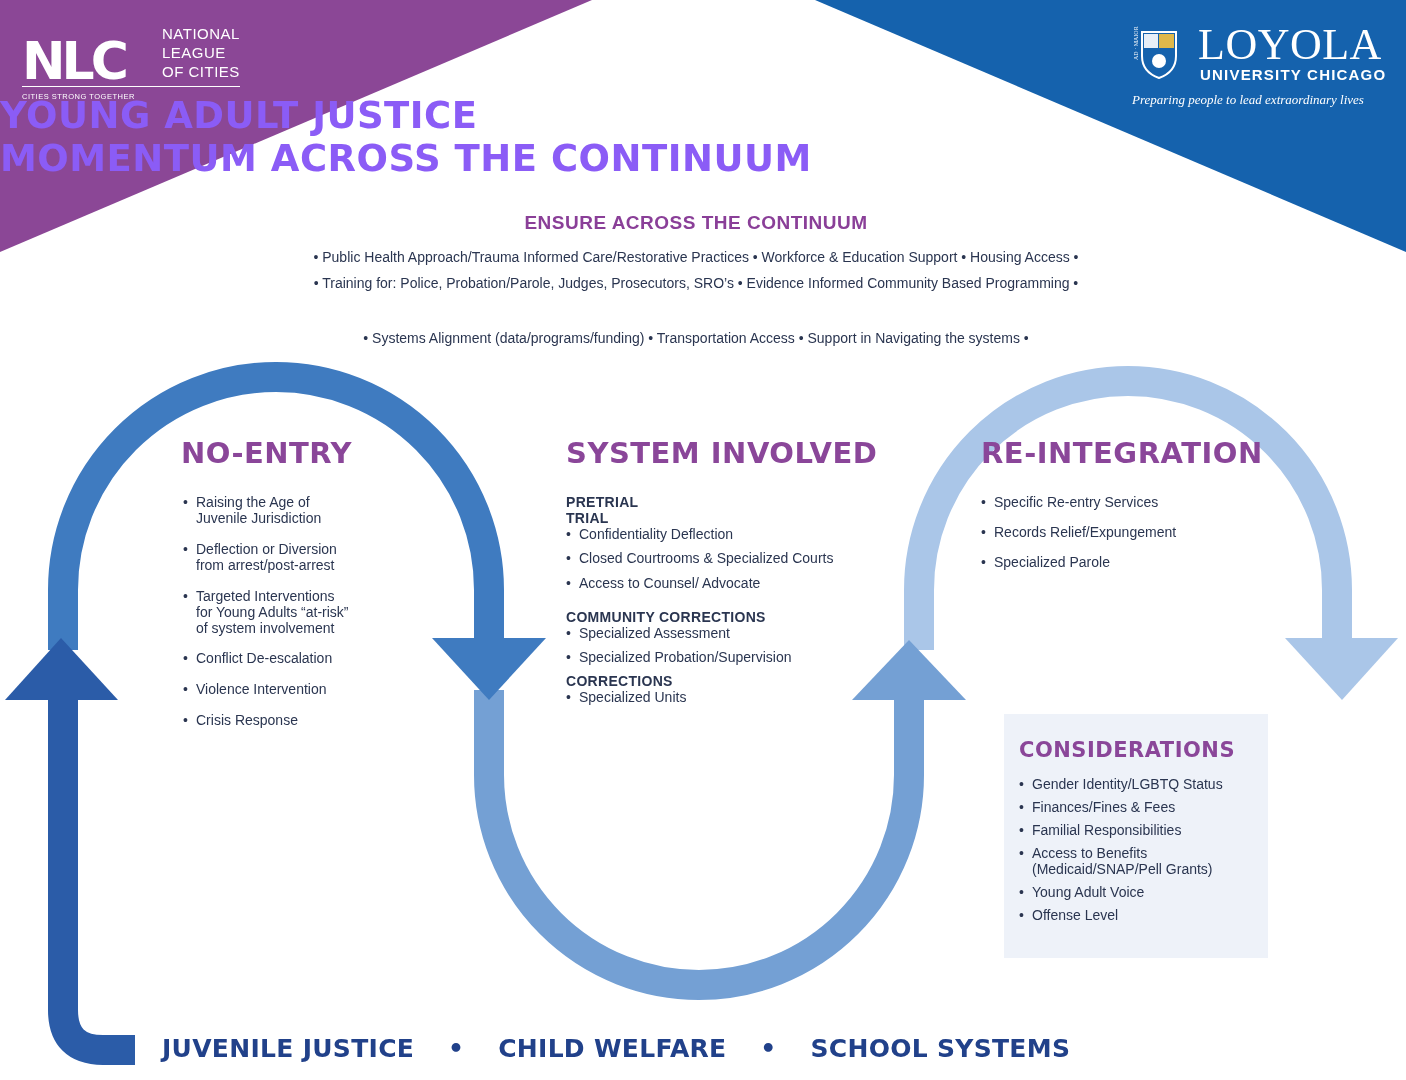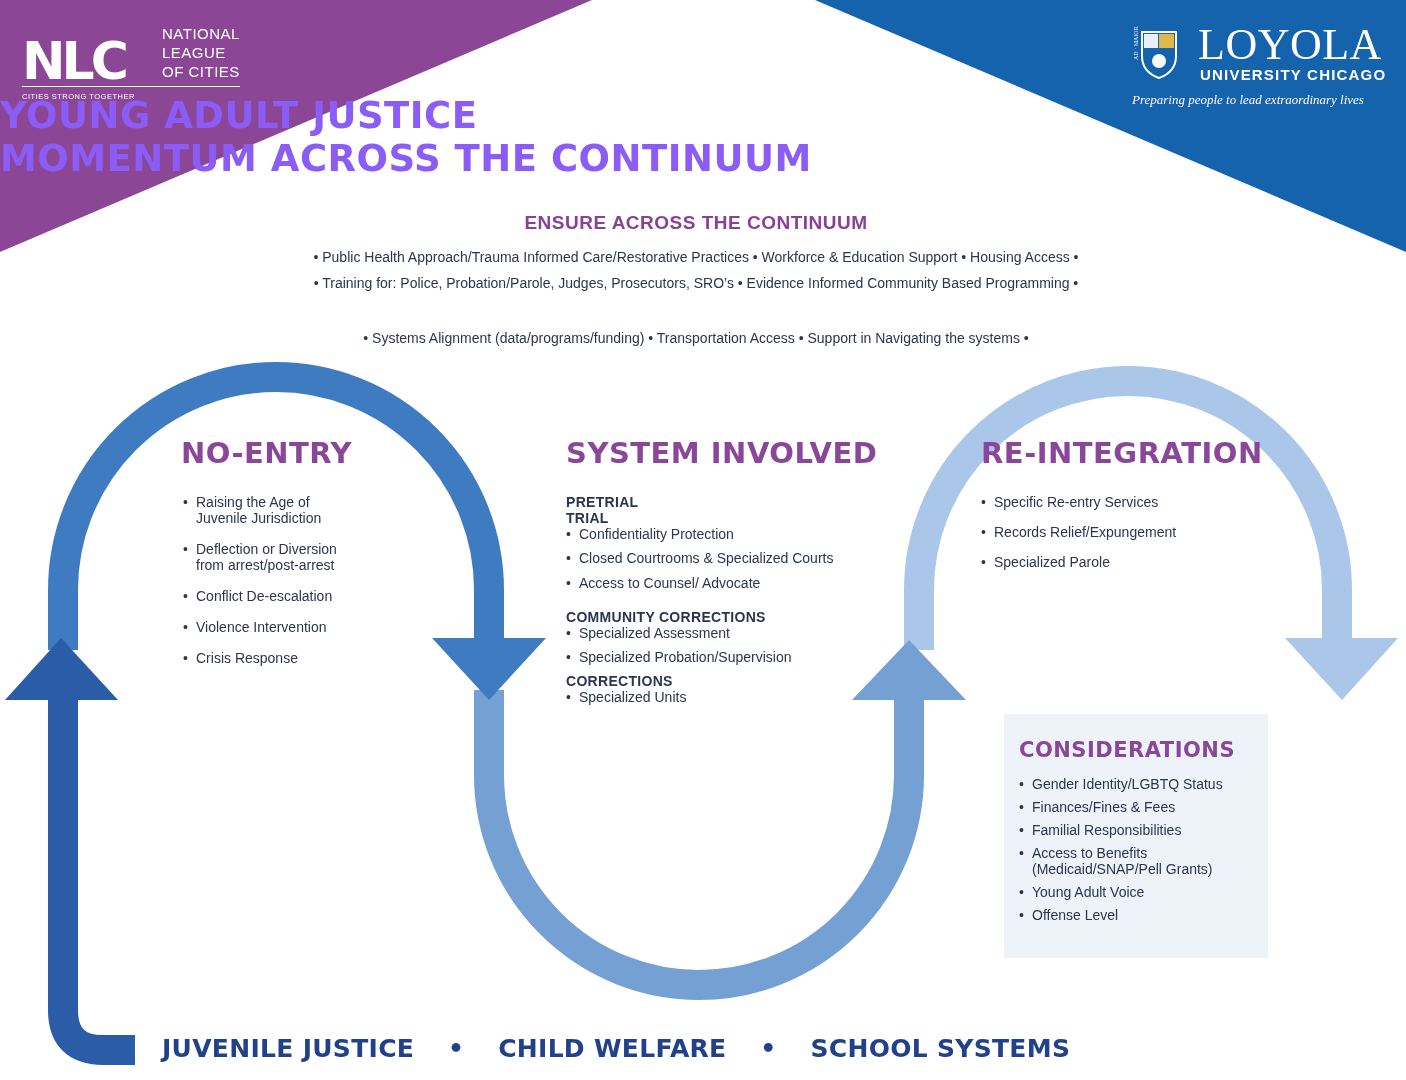--- a/index.html
+++ b/index.html
@@ -83,31 +83,34 @@
 <div class="abs ensure-line" style="top:249px;">• Public Health Approach/Trauma Informed Care/Restorative Practices • Workforce &amp; Education Support • Housing Access •</div>
 <div class="abs ensure-line" style="top:275px;">• Training for: Police, Probation/Parole, Judges, Prosecutors, SRO’s • Evidence Informed Community Based Programming •</div>
 <div class="abs ensure-line" style="top:316px;margin-top:14px;">• Systems Alignment (data/programs/funding) • Transportation Access • Support in Navigating the systems •</div>
 
 <div class="abs section-h" style="left:181px; top:436px;">NO-ENTRY</div>
 <ul class="abs list" style="left:183px; top:494px; width:220px;">
   <li style="margin-bottom:15px;"><span style="white-space:pre-line;">Raising the Age of
 Juvenile Jurisdiction</span></li>
   <li style="margin-bottom:15px;"><span style="white-space:pre-line;">Deflection or Diversion
 from arrest/post-arrest</span></li>
+  <li style="margin-bottom:14px;"><span style="white-space:pre-line;">Targeted Interventions
+for Young Adults “at-risk”
+of system involvement</span></li>
   <li style="margin-bottom:15px;"><span>Conflict De-escalation</span></li>
   <li style="margin-bottom:15px;"><span>Violence Intervention</span></li>
   <li><span>Crisis Response</span></li>
 </ul>
 
 <div class="abs section-h" style="left:566px; top:436px;">SYSTEM INVOLVED</div>
 <div class="abs" style="left:566px; top:494px; width:320px;">
   <div class="sub-h">PRETRIAL</div>
   <div class="sub-h">TRIAL</div>
   <ul class="list">
-    <li style="margin-bottom:8px;"><span>Confidentiality Protection</span></li>
+    <li style="margin-bottom:8px;"><span>Confidentiality Deflection</span></li>
     <li style="margin-bottom:9px;"><span>Closed Courtrooms &amp; Specialized Courts</span></li>
     <li style="margin-bottom:18px;"><span>Access to Counsel/ Advocate</span></li>
   </ul>
   <div class="sub-h">COMMUNITY CORRECTIONS</div>
   <ul class="list">
     <li style="margin-bottom:8px;"><span>Specialized Assessment</span></li>
     <li style="margin-bottom:8px;"><span>Specialized Probation/Supervision</span></li>
   </ul>
   <div class="sub-h">CORRECTIONS</div>
   <ul class="list">

